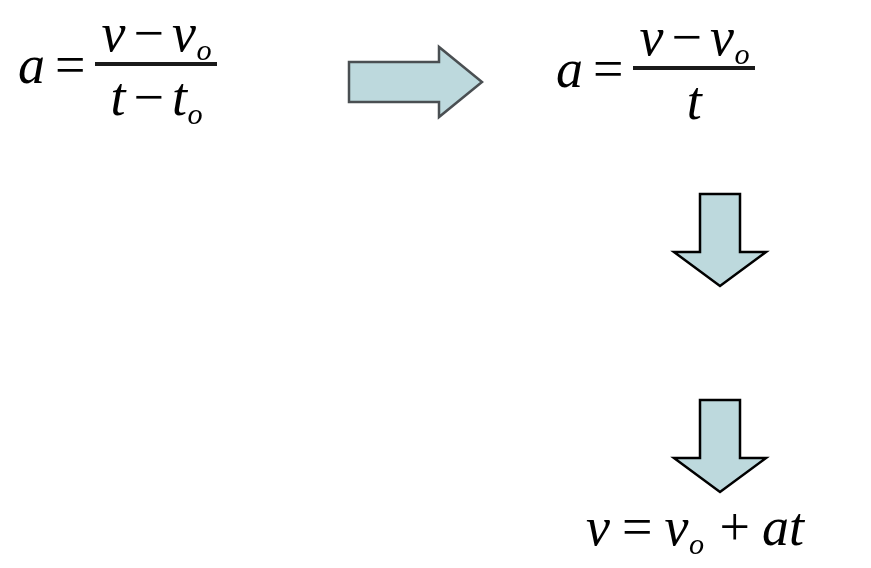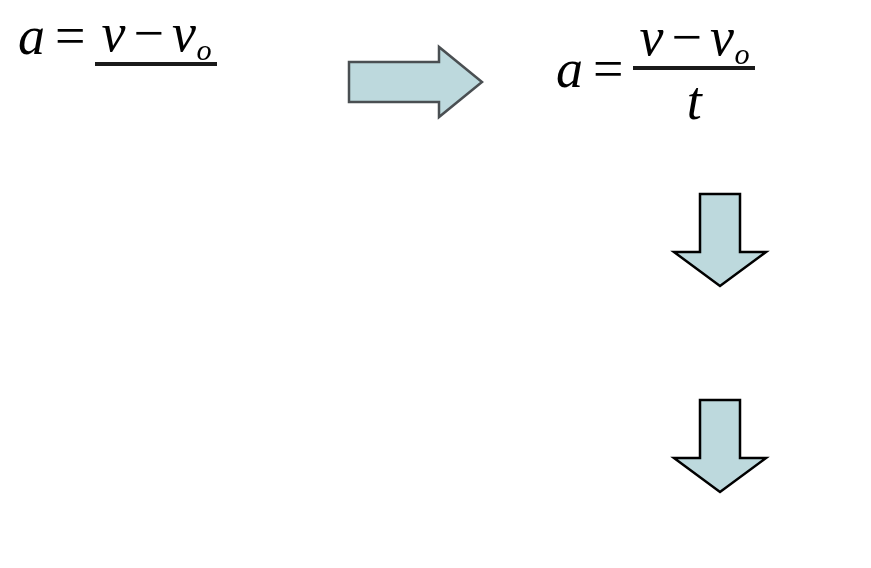--- a/index.html
+++ b/index.html
@@ -130,20 +130,23 @@
   <div class="math" id="eq-accel-definition">
     <span class="eqline">
       <span class="lhs">
         <span class="var">a</span><span class="op" style="padding:0 10px;">=</span>
       </span>
         <span class="frac">
         <span class="num">
           <span class="var">v</span><span class="op" style="padding:0 8px;">−</span><span class="var">v</span><span class="sub">o</span>
         </span>
         <span class="bar"></span>
+        <span class="den">
+          <span class="var">t</span><span class="op" style="padding:0 8px;">−</span><span class="var">t</span><span class="sub">o</span>
+        </span>
       </span>
     </span>
   </div>
 
   <div class="arrow" id="arrow-right-transform">
     <svg viewBox="0 0 142 76" width="142" height="76">
       <polygon points="5,18 95,18 95,3 138,38 95,73 95,58 5,58" fill="#bdd9dd" stroke="#4a4f52" stroke-width="2.5" stroke-linejoin="miter"></polygon>
     </svg>
   </div>
 
@@ -170,14 +173,17 @@
     </svg>
   </div>
 
 
   <div class="arrow" id="arrow-down-second">
     <svg viewBox="0 0 104 100" width="104" height="100">
       <polygon points="32,4 72,4 72,62 98,62 52,96 6,62 32,62" fill="#bdd9dd" stroke="#000000" stroke-width="2.5" stroke-linejoin="miter"></polygon>
     </svg>
   </div>
 
+  <div class="math" id="eq-final-velocity">
+    <span class="var">v</span><span class="op" style="padding:0 12px;">=</span><span class="var">v</span><span class="sub">o</span><span class="op" style="padding:0 12px 0 16px;">+</span><span class="var">a</span><span class="var">t</span>
+  </div>
 
 </div>
 
 </body></html>

